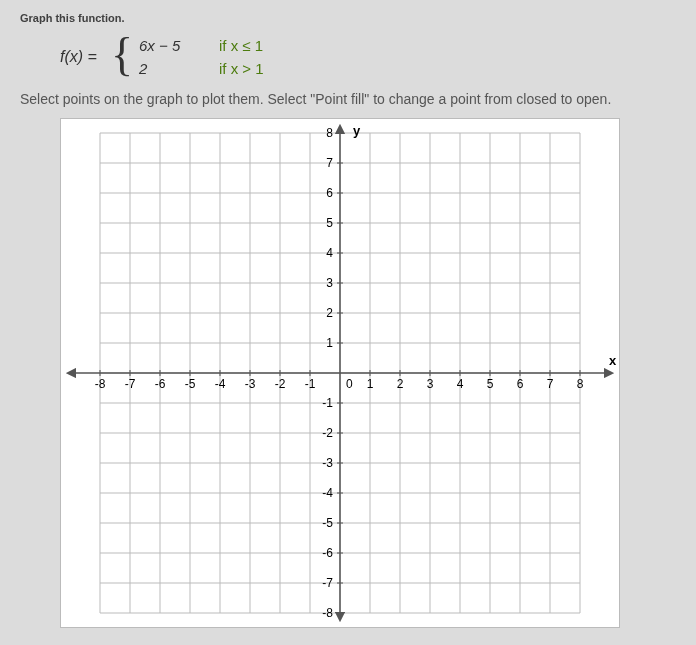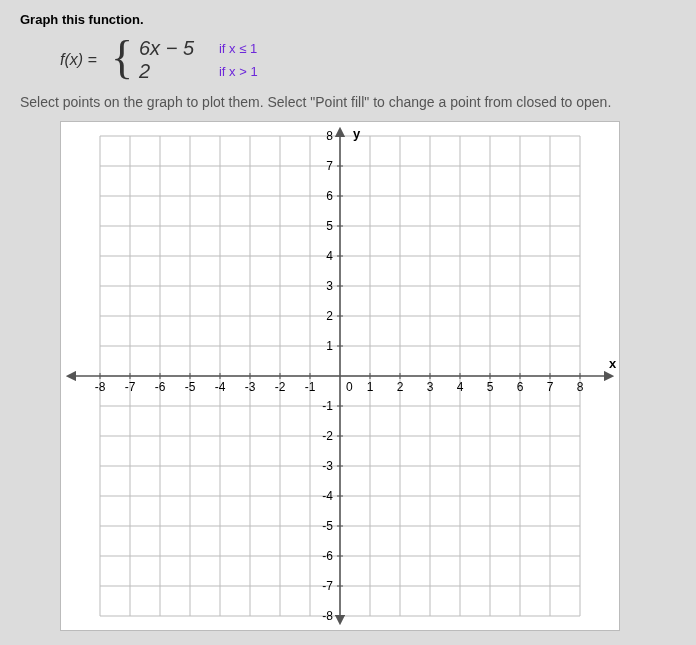--- a/index.html
+++ b/index.html
@@ -4,28 +4,28 @@
 <style>
   * { box-sizing: border-box; margin: 0; padding: 0; }
   body {
     width: 696px;
     height: 645px;
     background: #dcdcdc;
     padding: 12px 20px;
     font-family: Arial, Helvetica, sans-serif;
     color: #333;
   }
-  .title { font-size: 13px; font-weight: bold; margin-bottom: 10px; color:#000000;}
+  .title { font-size: 11px; font-weight: bold; margin-bottom: 10px; color:#404040;}
   .func-row { margin: 8px 0 10px 40px; display:flex; align-items:center; }
   .fx { font-style: italic; font-size: 16px; margin-right:14px; }
   .brace { font-size: 46px; line-height: 46px; font-family: "Times New Roman", serif; margin-right:6px; position:relative; top:-2px;}
   .pieces { display:inline-block; }
   .piece-row { display:flex; height:23px; align-items:center; }
-  .piece-expr { width:80px; font-size:20px; font-style:italic;}
-  .piece-cond { font-size:13px; color:#6d28d9;}
+  .piece-expr { width:80px; font-size:15px; font-style:italic;}
+  .piece-cond { font-size:15px; color:#4d7c0f;}
   .instr { font-size:14px; color:#555; margin: 6px 0 10px 0; line-height:1.3;}
   .graph-wrap { position:relative; width:560px; height:510px; margin-left:40px; background:#fff; border:1px solid #bbb; }
   svg { display:block; }
 </style>
 </head>
 <body>
 
 <div class="title">Graph this function.</div>
 
 <div class="func-row">

